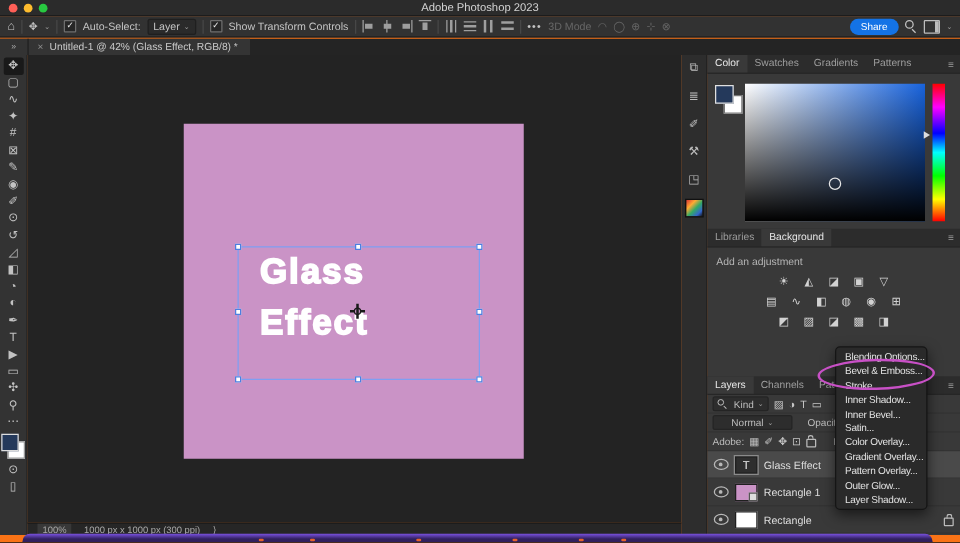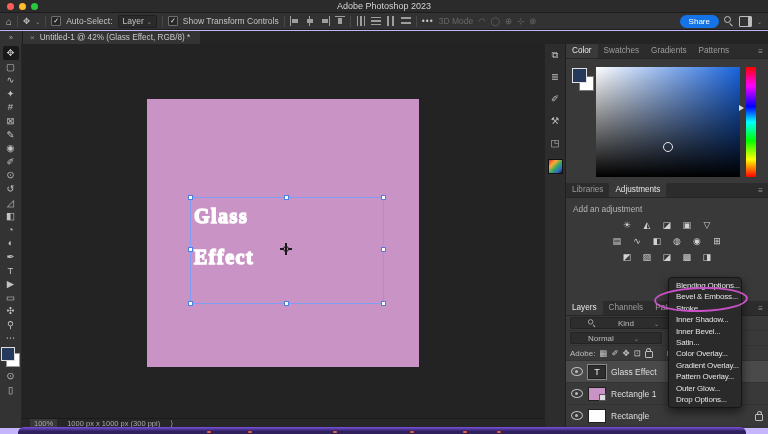--- a/index.html
+++ b/index.html
@@ -1,16 +1,16 @@
 <!DOCTYPE html>
 <html><head>
 <meta charset="utf-8">
 <style>
   html,body{margin:0;padding:0;background:#151515}
-  #app{position:relative;width:768px;height:434px;background:#c4b5fd;overflow:hidden;
+  #app{position:relative;width:768px;height:434px;background:#f97316;overflow:hidden;
        font-family:"Liberation Sans",sans-serif;color:#c9c9c9;-webkit-font-smoothing:antialiased}
 
   
   .titlebar{position:absolute;left:0;top:0;width:768px;height:12px;background:#2b2b2b;border-bottom:1px solid #1c1c1c}
   .dot{position:absolute;width:7px;height:7px;border-radius:50%;top:2.5px}
   .title{width:100%;text-align:center;font-size:9px;line-height:12px;color:#d2d2d2}
 
   
   .options{position:absolute;left:0;top:13px;width:768px;height:17px;background:#323232;border-bottom:1px solid #202020;
            display:flex;align-items:center;gap:5px;padding:0 6px;box-sizing:border-box;font-size:8.5px;color:#c4c4c4;white-space:nowrap}
@@ -40,21 +40,21 @@
   .tool{width:16px;height:13.6px;font-size:9.5px;line-height:13.6px;text-align:center;color:#c2c2c2;flex:0 0 13.6px}
   .tool.sel{background:#191919;border-radius:2px}
   .fgbg{position:relative;width:19px;height:20px;margin:2px 0;flex:0 0 20px}
   .fg{position:absolute;left:0;top:0;width:12px;height:12px;border:1px solid #ddd;z-index:2}
   .bgc{position:absolute;right:0;bottom:0;width:12px;height:12px;background:#fff;border:1px solid #999}
 
   
   .canvas{position:absolute;left:22px;top:44px;width:523px;height:374px;background:#232323}
   .artboard{position:absolute;left:125px;top:55px;width:272px;height:268px}
   .selbox{position:absolute;left:168px;top:153px;width:192px;height:105px;border:1px solid #7f9ff2}
-  .fxtext{position:absolute;left:3px;top:-2px;font-family:Liberation Serif, serif;font-weight:bold;font-size:20px;
+  .fxtext{position:absolute;left:17px;top:-2px;font-family:Liberation Sans, sans-serif;font-weight:bold;font-size:28px;
           line-height:41px;color:#fff;letter-spacing:1.5px;-webkit-text-stroke:1.4px #fff}
   .h{position:absolute;width:5px;height:5px;background:#fff;border:1px solid #4d7fe0;box-sizing:border-box}
   .cross{position:absolute;left:258px;top:199px;width:12px;height:12px}
   .cross::before{content:'';position:absolute;left:0;top:5px;width:12px;height:1.6px;background:#1a1a1a}
   .cross::after{content:'';position:absolute;left:5px;top:0;width:1.6px;height:12px;background:#1a1a1a}
   .cross b{position:absolute;left:3px;top:3px;width:6px;height:6px;border-radius:50%;border:1.6px solid #1a1a1a;background:#ca93c6;box-sizing:border-box}
 
   
   .dock{position:absolute;left:545px;top:44px;width:21px;height:384px;background:#2d2d2d;border-right:1px solid #1f1f1f;
         display:flex;flex-direction:column;align-items:center;padding-top:5px;gap:10px;box-sizing:border-box}
@@ -78,21 +78,21 @@
   .cfg{position:absolute;left:6px;top:9px;width:13px;height:13px;border:1px solid #e0e0e0;z-index:2}
   .cbg2{position:absolute;left:13px;top:17px;width:13px;height:13px;background:#fff;border:1px solid #777}
 
   .adjbody{position:relative;height:103px;font-size:8.3px}
   .addlabel{position:absolute;left:7px;top:6px;color:#b5b5b5}
   .adjrow{position:absolute;left:0;width:100%;display:flex;justify-content:center;gap:8px}
   .aico{width:12px;height:11px;font-size:9px;line-height:11px;color:#d2d2d2;text-align:center}
 
   .laybody{position:relative;height:114px}
   .frow{display:flex;align-items:center;gap:4px;height:14px;padding:0 4px;font-size:8px;color:#bdbdbd;border-bottom:1px solid #333}
-  .kindbox{display:flex;align-items:center;gap:20px;background:#2d2d2d;border:1px solid #242424;border-radius:2px;padding:0 17px;height:10px}
+  .kindbox{display:flex;align-items:center;gap:3px;background:#2d2d2d;border:1px solid #242424;border-radius:2px;padding:0 3px;height:10px}
   .mag.sm{transform:scale(.75);transform-origin:left center}
   .fic{font-size:8.5px;color:#c6c6c6}
   .lockic{width:6px;height:5px;border:1px solid #bbb;border-radius:1px;position:relative;margin-top:3px}
   .lockic::before{content:'';position:absolute;top:-4px;left:0.5px;width:3px;height:3px;border:1px solid #bbb;border-bottom:none;border-radius:3px 3px 0 0}
   .lrow{display:flex;align-items:center;gap:5px;height:21px;padding:0 5px;border-bottom:1px solid #333;font-size:8.5px;color:#dedede}
   .lrow.sel{background:#4a4a4a}
   .eye{width:10px;height:7px;border:1px solid #b9b9b9;border-radius:50%;position:relative;flex:0 0 10px}
   .eye::after{content:'';position:absolute;left:3px;top:1.5px;width:3px;height:3px;border-radius:50%;background:#b9b9b9}
   .thumb{width:18px;height:14px;border:1px solid #1f1f1f;box-sizing:border-box;flex:0 0 18px}
   .tthumb{background:#2e2e2e;color:#eee;font-size:9px;text-align:center;line-height:13px;outline:1px solid #8a8a8a}
@@ -272,21 +272,21 @@
       <span class="cfg" style="background:#24395b"></span>
       <span class="cbg2"></span>
       <div class="cfield"></div>
       <span class="ccur"></span>
       <div class="huebar"></div>
       <span class="huearr"></span>
     </div>
 
     <div class="phead">
       <span class="ptab">Libraries</span>
-      <span class="ptab act">Adjustments</span>
+      <span class="ptab act">Background</span>
       <span class="pmenu">≡</span>
     </div>
     <div class="adjbody">
       <div class="addlabel">Add an adjustment</div>
       <div class="adjrow" style="top:22px">
         <span class="aico">☀</span>
         <span class="aico">◭</span>
         <span class="aico">◪</span>
         <span class="aico">▣</span>
         <span class="aico">▽</span>
@@ -319,21 +319,21 @@
         <span class="mag sm"></span>
         <span>Kind</span>
         <span class="chev">⌄</span>
       </span>
       <span class="fic">▨</span>
       <span class="fic">◑</span>
       <span class="fic">T</span>
       <span class="fic">▭</span>
     </div>
     <div class="frow">
-      <span class="kindbox" style="width:56px;justify-content:flex-start">
+      <span class="kindbox" style="width:56px;justify-content:center">
         <span>Normal</span>
         <span class="chev">⌄</span>
       </span>
       <span style="margin-left:8px">Opacity:</span>
       <span>100%</span>
     </div>
     <div class="frow">
       <span>Adobe:</span>
       <span class="fic">▦</span>
       <span class="fic">✐</span>
@@ -374,21 +374,21 @@
     <div class="mitem">Blending Options...</div>
     <div class="mitem">Bevel &amp; Emboss...</div>
     <div class="mitem">Stroke...</div>
     <div class="mitem">Inner Shadow...</div>
     <div class="mitem">Inner Bevel...</div>
     <div class="mitem">Satin...</div>
     <div class="mitem">Color Overlay...</div>
     <div class="mitem">Gradient Overlay...</div>
     <div class="mitem">Pattern Overlay...</div>
     <div class="mitem">Outer Glow...</div>
-    <div class="mitem">Drop Options...</div>
+    <div class="mitem">Layer Shadow...</div>
   </div>
   <div class="ellipse"></div>
 
   <div class="pdock">
     <span class="pdot" style="left:189px"></span>
     <span class="pdot" style="left:230px"></span>
     <span class="pdot" style="left:315px"></span>
     <span class="pdot" style="left:392px"></span>
     <span class="pdot" style="left:445px"></span>
     <span class="pdot" style="left:479px"></span>

